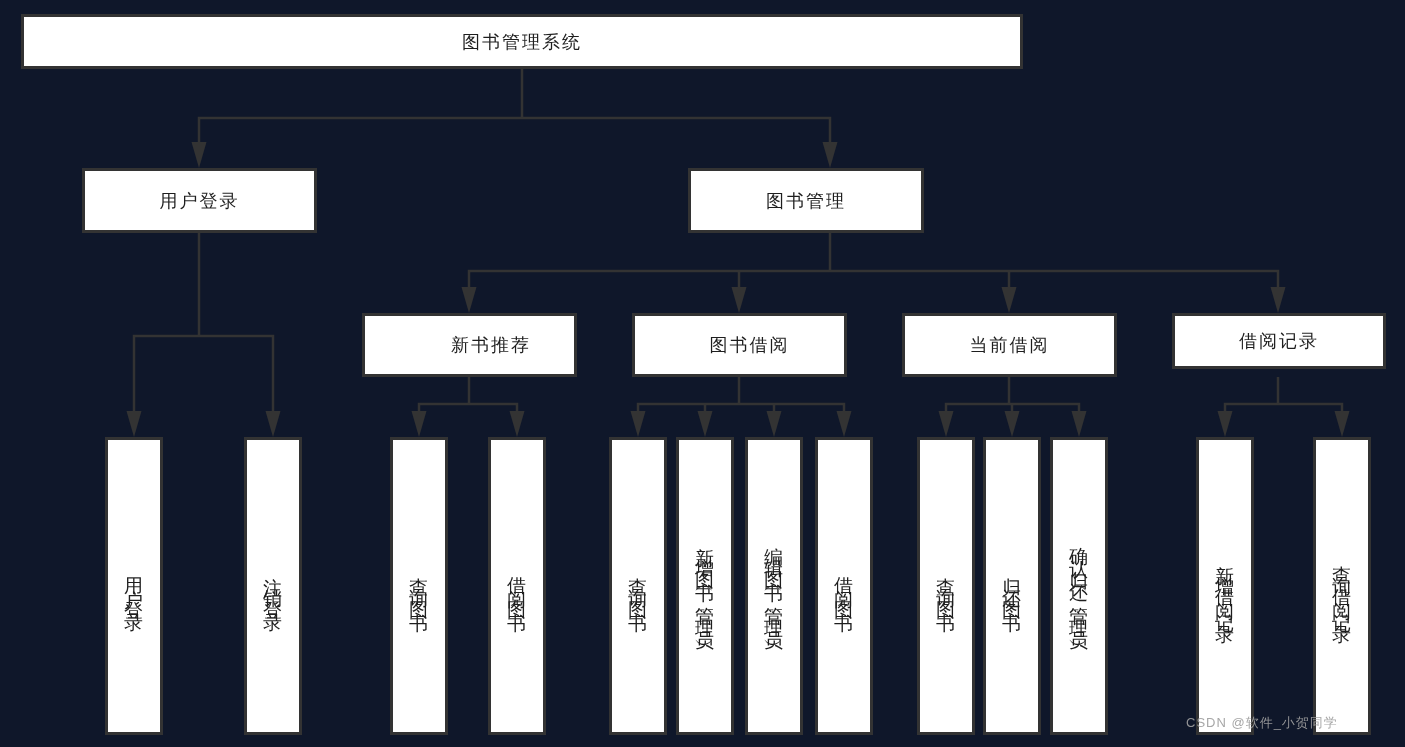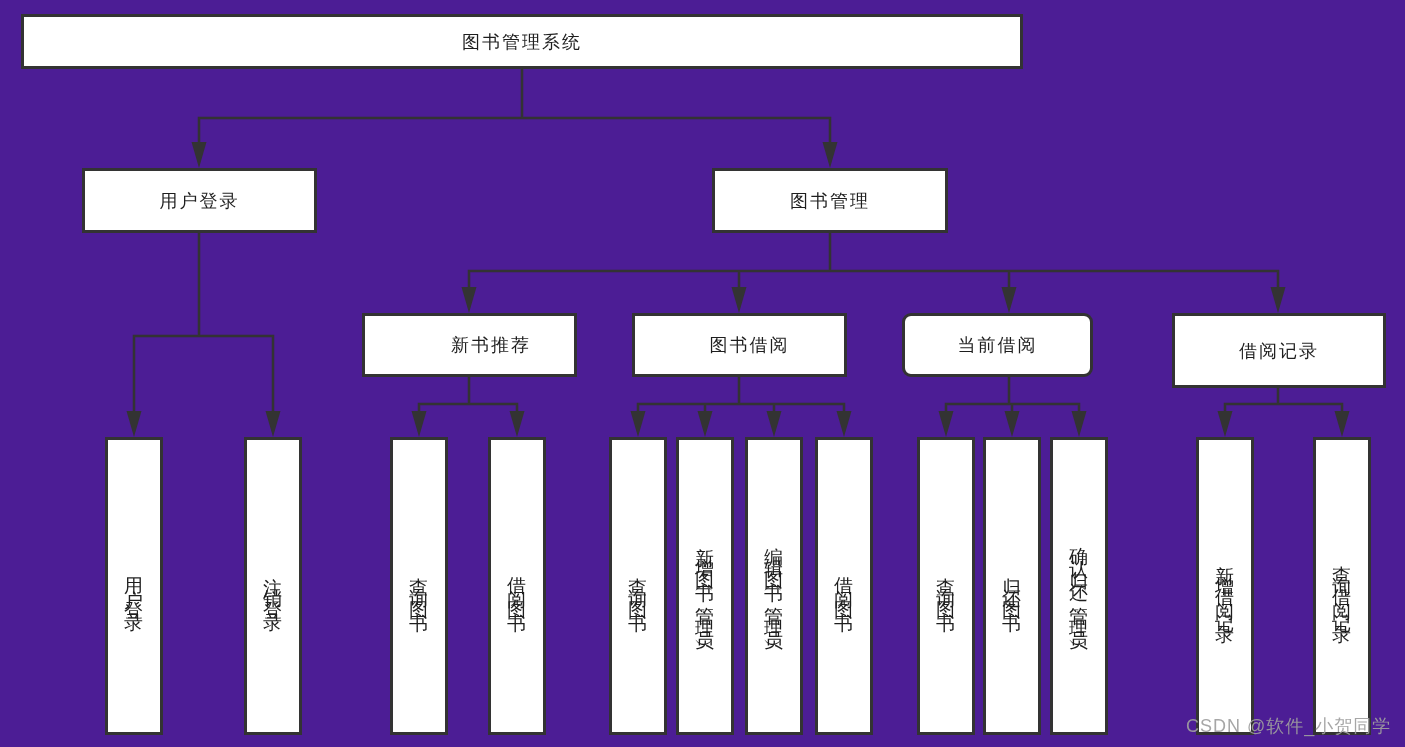--- a/index.html
+++ b/index.html
@@ -1,21 +1,21 @@
 <!DOCTYPE html>
 <html><head>
 <meta charset="utf-8">
 <style>
   html, body { margin: 0; padding: 0; background: #ffffff; }
   body { font-family: "Liberation Sans", "DejaVu Sans", sans-serif; }
   #canvas {
     position: relative;
     width: 1405px;
     height: 747px;
-    background: #4c1d95;
+    background: #0f172a;
     overflow: hidden;
   }
   .connectors {
     position: absolute;
     left: 0; top: 0;
     width: 1405px; height: 747px;
     z-index: 1;
   }
   .node {
     position: absolute;
@@ -41,21 +41,21 @@
     text-orientation: mixed;
     font-size: 19px;
     line-height: 1;
     letter-spacing: 12px;
     white-space: nowrap;
   }
   .watermark {
     position: absolute;
     left: 1186px;
     top: 714px;
-    font-size: 18px;
+    font-size: 13px;
     letter-spacing: 1px;
     color: rgba(158, 158, 158, 0.92);
     z-index: 5;
     white-space: nowrap;
     text-align: right;
   }
 </style>
 </head>
 <body>
 
@@ -100,26 +100,26 @@
       <polygon points="1004.5,411 1019.5,411 1012,437"></polygon>
       <polygon points="1071.5,411 1086.5,411 1079,437"></polygon>
       <polygon points="1217.5,411 1232.5,411 1225,437"></polygon>
       <polygon points="1334.5,411 1349.5,411 1342,437"></polygon>
     </g>
   </svg>
 
   <div class="node hnode" style="left:21px; top:14px; width:1002px; height:55px;">图书管理系统</div>
 
   <div class="node hnode" style="left:82px; top:168px; width:235px; height:65px;">用户登录</div>
-  <div class="node hnode" style="left:712px; top:168px; width:236px; height:65px;">图书管理</div>
+  <div class="node hnode" style="left:688px; top:168px; width:236px; height:65px;">图书管理</div>
 
   <div class="node hnode" style="left:362px; top:313px; width:215px; height:64px;padding-left:43px;">新书推荐</div>
   <div class="node hnode" style="left:632px; top:313px; width:215px; height:64px;padding-left:20px;">图书借阅</div>
-  <div class="node hnode" style="left:902px; top:313px; width:191px; height:64px;border-radius:9px;">当前借阅</div>
-  <div class="node hnode" style="left:1172px; top:313px; width:214px; height:75px;">借阅记录</div>
+  <div class="node hnode" style="left:902px; top:313px; width:215px; height:64px;">当前借阅</div>
+  <div class="node hnode" style="left:1172px; top:313px; width:214px; height:56px;">借阅记录</div>
 
   <div class="node leaf" style="left:105px; top:437px; width:58px; height:298px;">
     <span class="vtext">用户登录</span>
   </div>
   <div class="node leaf" style="left:244px; top:437px; width:58px; height:298px;">
     <span class="vtext">注销登录</span>
   </div>
 
   <div class="node leaf" style="left:390px; top:437px; width:58px; height:298px;">
     <span class="vtext">查询图书</span>

